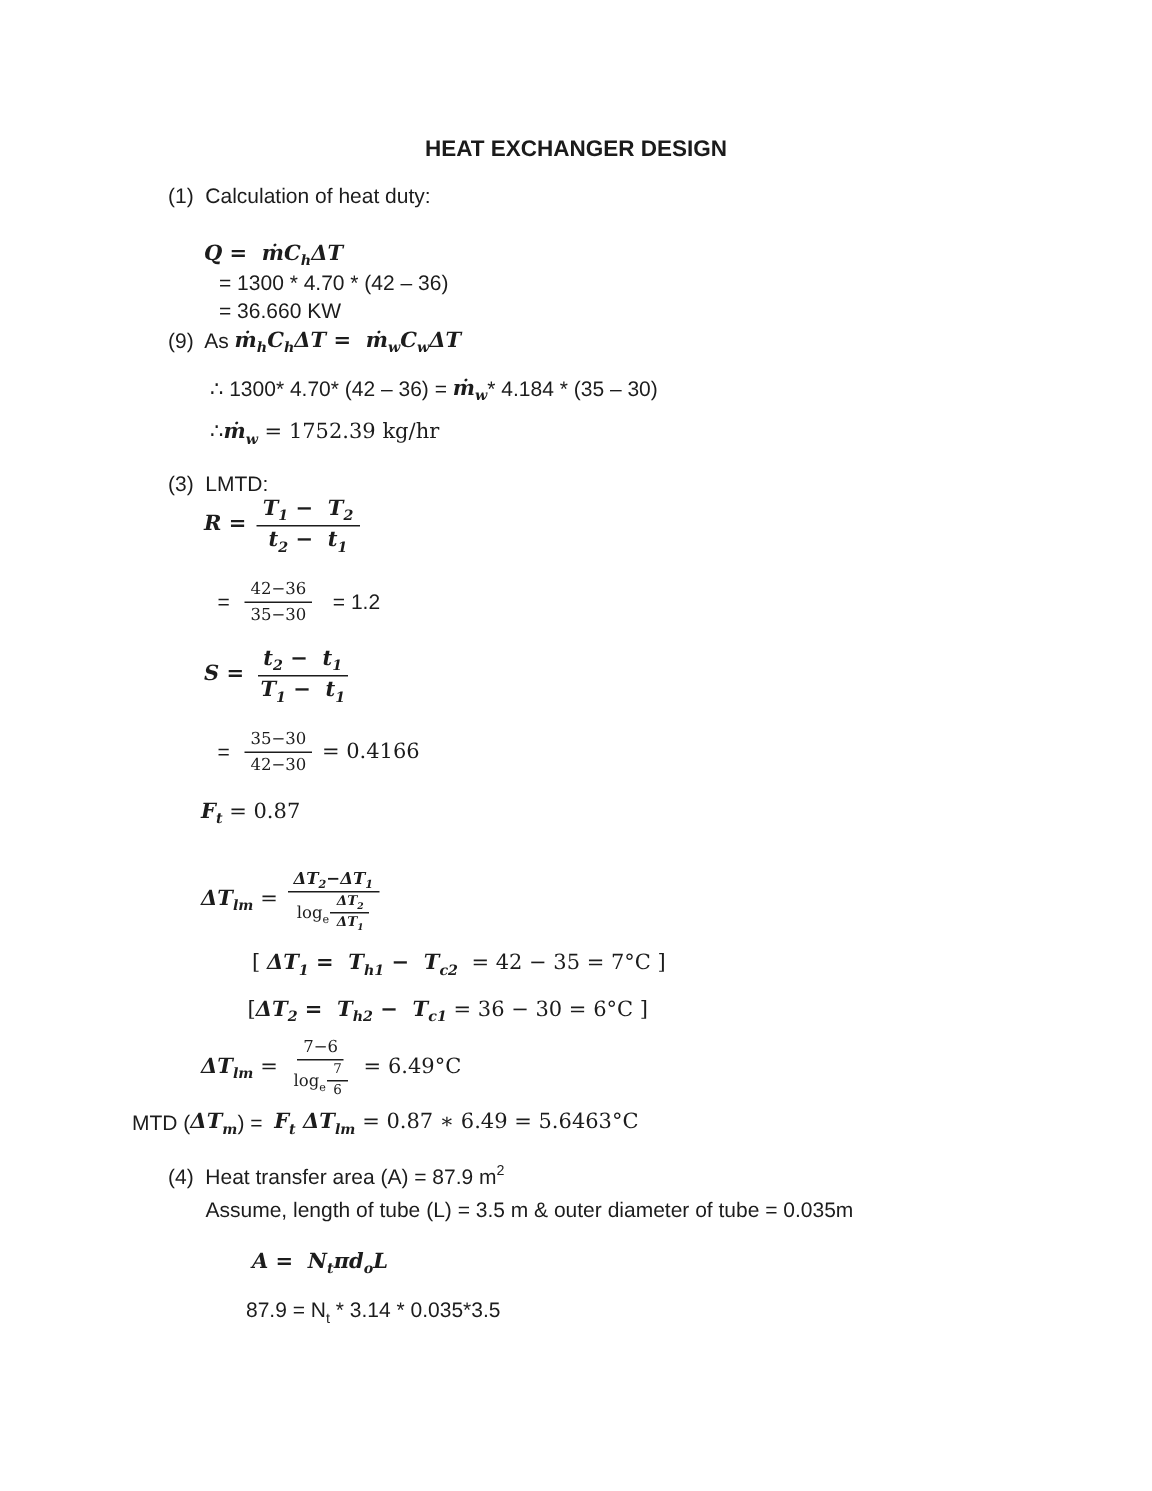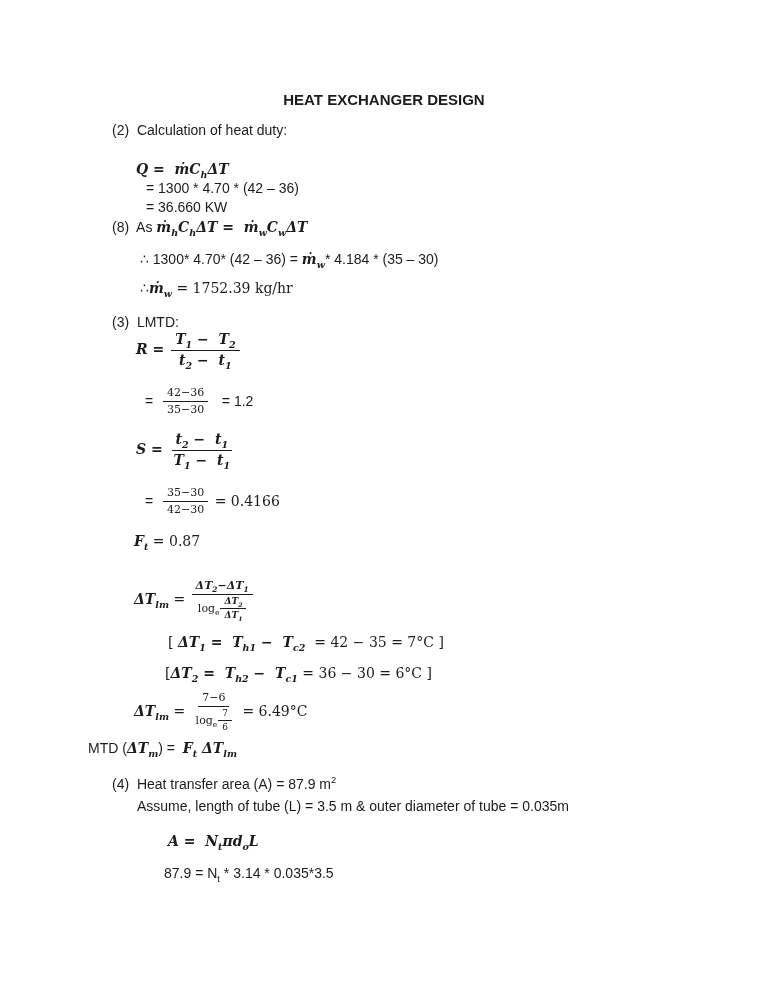--- a/index.html
+++ b/index.html
@@ -63,36 +63,36 @@
   }
   .frac.small { font-size: 11px; }
   .frac.tiny  { font-size: 9px; margin: 0 0 0 1px; }
 </style>
 </head>
 <body>
 
 <div class="page">
   <div class="title">HEAT EXCHANGER DESIGN</div>
   <div id="doc-lines">
-      <div class="line" style="left: 112px; top: 122px;"><span class="sans">(2)  Calculation of heat duty:</span></div>
+      <div class="line" style="left: 112px; top: 122px;"><span class="sans">(1)  Calculation of heat duty:</span></div>
       <div class="line" style="left: 136px; top: 161px;"><span class="math">Q =  ṁC<sub>h</sub>ΔT</span></div>
       <div class="line" style="left: 146px; top: 180px;"><span class="sans">= 1300 * 4.70 * (42 – 36)</span></div>
       <div class="line" style="left: 146px; top: 199px;"><span class="sans">= 36.660 KW</span></div>
-      <div class="line" style="left: 112px; top: 219px;"><span class="sans">(8)  As </span><span class="math">ṁ<sub>h</sub>C<sub>h</sub>ΔT =  ṁ<sub>w</sub>C<sub>w</sub>ΔT</span></div>
+      <div class="line" style="left: 112px; top: 219px;"><span class="sans">(9)  As </span><span class="math">ṁ<sub>h</sub>C<sub>h</sub>ΔT =  ṁ<sub>w</sub>C<sub>w</sub>ΔT</span></div>
       <div class="line" style="left: 140px; top: 251px;"><span class="sans">∴ 1300* 4.70* (42 – 36) = </span><span class="math">ṁ<sub>w</sub></span><span class="sans">* 4.184 * (35 – 30)</span></div>
       <div class="line" style="left: 140px; top: 280px;"><span class="mathn">∴</span><span class="math">ṁ<sub>w</sub></span><span class="mathn"> = 1752.39 kg/hr</span></div>
       <div class="line" style="left: 112px; top: 314px;"><span class="sans">(3)  LMTD:</span></div>
       <div class="line" style="left: 136px; top: 331px;"><span class="math">R = </span><span class="frac"><span class="num"><span class="math">T<sub>1</sub> −  T<sub>2</sub></span></span><span class="den"><span class="math">t<sub>2</sub> −  t<sub>1</sub></span></span></span></div>
       <div class="line" style="left: 145px; top: 386px;"><span class="sans">=  </span><span class="frac small"><span class="num"><span class="mathn">42−36</span></span><span class="den"><span class="mathn">35−30</span></span></span><span class="sans">   = 1.2</span></div>
       <div class="line" style="left: 136px; top: 431px;"><span class="math">S = </span><span class="frac"><span class="num"><span class="math">t<sub>2</sub> −  t<sub>1</sub></span></span><span class="den"><span class="math">T<sub>1</sub> −  t<sub>1</sub></span></span></span></div>
       <div class="line" style="left: 145px; top: 486px;"><span class="sans">=  </span><span class="frac small"><span class="num"><span class="mathn">35−30</span></span><span class="den"><span class="mathn">42−30</span></span></span><span class="mathn"> = 0.4166</span></div>
       <div class="line" style="left: 134px; top: 533px; align-items: center;"><span class="math">F<sub>t</sub></span><span class="mathn"> = 0.87</span></div>
       <div class="line" style="left: 134px; top: 579px;"><span class="math">ΔT<sub>lm</sub></span><span class="mathn"> = </span><span class="frac small"><span class="num"><span class="math">ΔT<sub>2</sub>−ΔT<sub>1</sub></span></span><span class="den"><span class="mathn">log<sub>e</sub></span><span class="frac tiny"><span class="num"><span class="math">ΔT<sub>2</sub></span></span><span class="den"><span class="math">ΔT<sub>1</sub></span></span></span></span></span></div>
       <div class="line" style="left: 168px; top: 634px;"><span class="mathn">[ </span><span class="math">ΔT<sub>1</sub> =  T<sub>h1</sub> −  T<sub>c2</sub></span><span class="mathn">  = 42 − 35 = 7°C ]</span></div>
       <div class="line" style="left: 165px; top: 665px;"><span class="mathn">[</span><span class="math">ΔT<sub>2</sub> =  T<sub>h2</sub> −  T<sub>c1</sub></span><span class="mathn"> = 36 − 30 = 6°C ]</span></div>
       <div class="line" style="left: 134px; top: 691px;"><span class="math">ΔT<sub>lm</sub></span><span class="mathn"> = </span><span class="frac small"><span class="num"><span class="mathn">7−6</span></span><span class="den"><span class="mathn">log<sub>e</sub></span><span class="frac tiny"><span class="num"><span class="mathn">7</span></span><span class="den"><span class="mathn">6</span></span></span></span></span><span class="mathn"> = 6.49°C</span></div>
-      <div class="line" style="left: 88px; top: 740px;"><span class="sans">MTD (</span><span class="math">ΔT<sub>m</sub></span><span class="sans">) =  </span><span class="math">F<sub>t</sub> ΔT<sub>lm</sub></span></div>
+      <div class="line" style="left: 88px; top: 740px;"><span class="sans">MTD (</span><span class="math">ΔT<sub>m</sub></span><span class="sans">) =  </span><span class="math">F<sub>t</sub> ΔT<sub>lm</sub></span><span class="mathn"> = 0.87 ∗ 6.49 = 5.6463°C</span></div>
       <div class="line" style="left: 112px; top: 776px;"><span class="sans">(4)  Heat transfer area (A) = 87.9 m<sup>2</sup></span></div>
       <div class="line" style="left: 137px; top: 798px;"><span class="sans">Assume, length of tube (L) = 3.5 m &amp; outer diameter of tube = 0.035m</span></div>
       <div class="line" style="left: 168px; top: 833px;"><span class="math">A =  N<sub>t</sub>πd<sub>o</sub>L</span></div>
       <div class="line" style="left: 164px; top: 865px;"><span class="sans">87.9 = N<sub>t</sub> * 3.14 * 0.035*3.5</span></div>
     </div>
 </div>
 
 </body></html>

